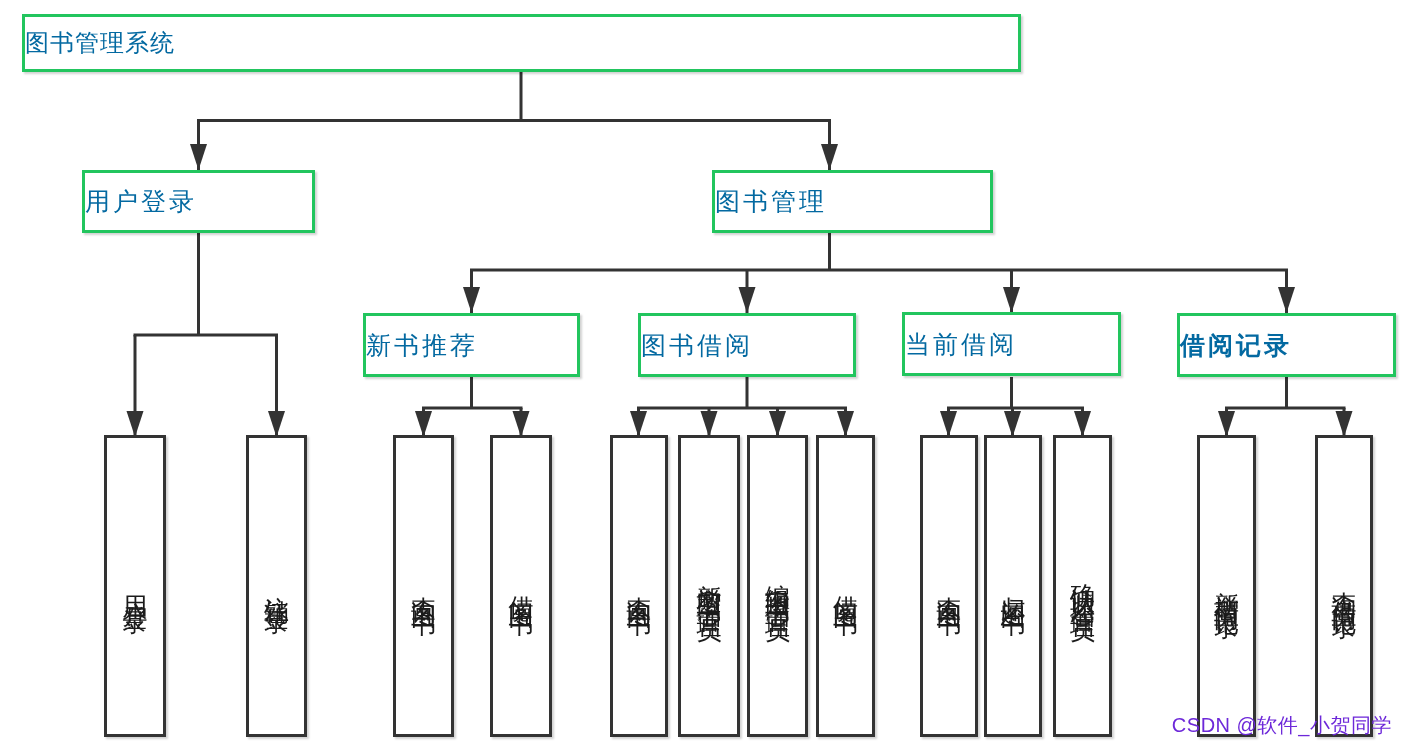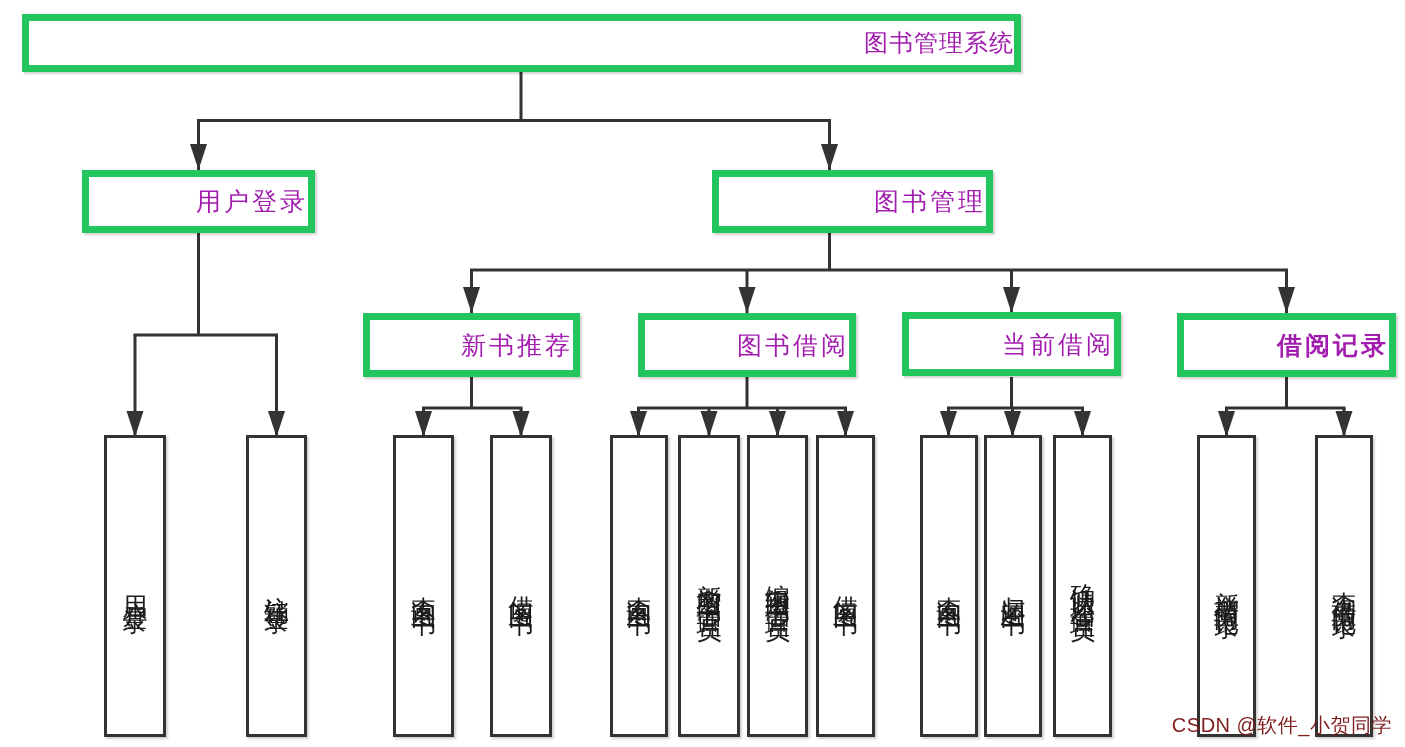--- a/index.html
+++ b/index.html
@@ -16,26 +16,26 @@
     overflow: hidden;
   }
   #connectors {
     position: absolute;
     left: 0;
     top: 0;
   }
   .hbox {
     position: absolute;
     box-sizing: border-box;
-    border: 7px solid #22c55e;
+    border: 3px solid #22c55e;
     background: #ffffff;
     display: flex;
     align-items: center;
-    justify-content: flex-end;
-    color: #a21caf;
+    justify-content: flex-start;
+    color: #0369a1;
     font-size: 25px;
     letter-spacing: 3px;
     box-shadow: 2px 2px 2px rgba(0,0,0,0.18);
     white-space: nowrap;
   }
   .hbox.root {
     font-size: 24px;
     letter-spacing: 1px;
   }
   .leaf {
@@ -58,21 +58,21 @@
     line-height: 1;
     color: #1b1b1b;
     white-space: nowrap;
   }
   .watermark {
     position: absolute;
     right: 13px;
     top: 712px;
     font-size: 20px;
     letter-spacing: 0.5px;
-    color: #7f1d1d;
+    color: #6d28d9;
     white-space: nowrap;
   }
 </style>
 </head>
 <body>
 
 <div id="canvas">
 
   <svg id="connectors" width="1405" height="747" viewBox="0 0 1405 747">
     <defs>

